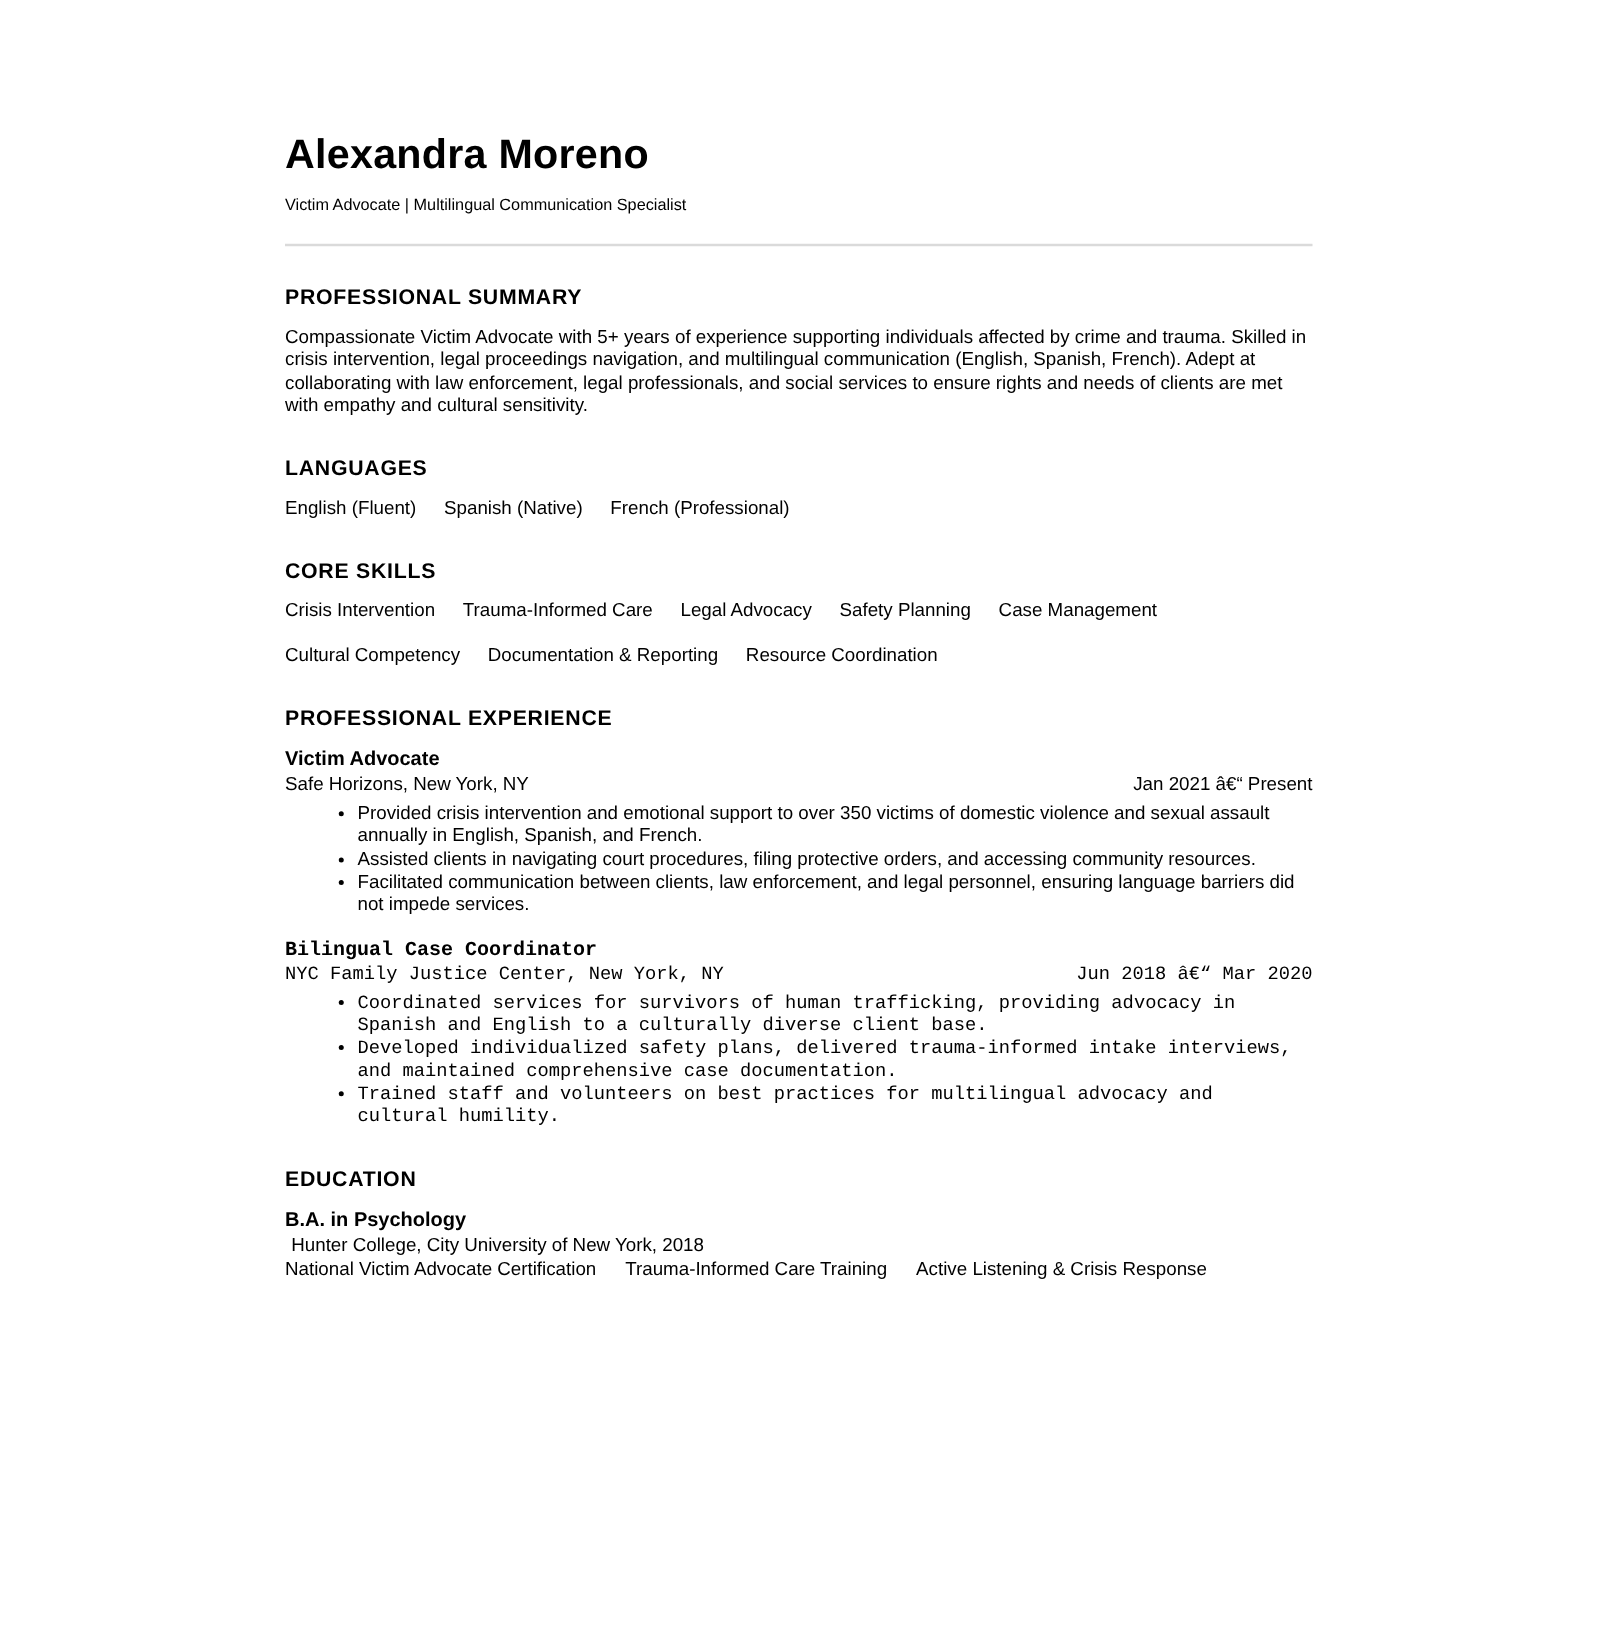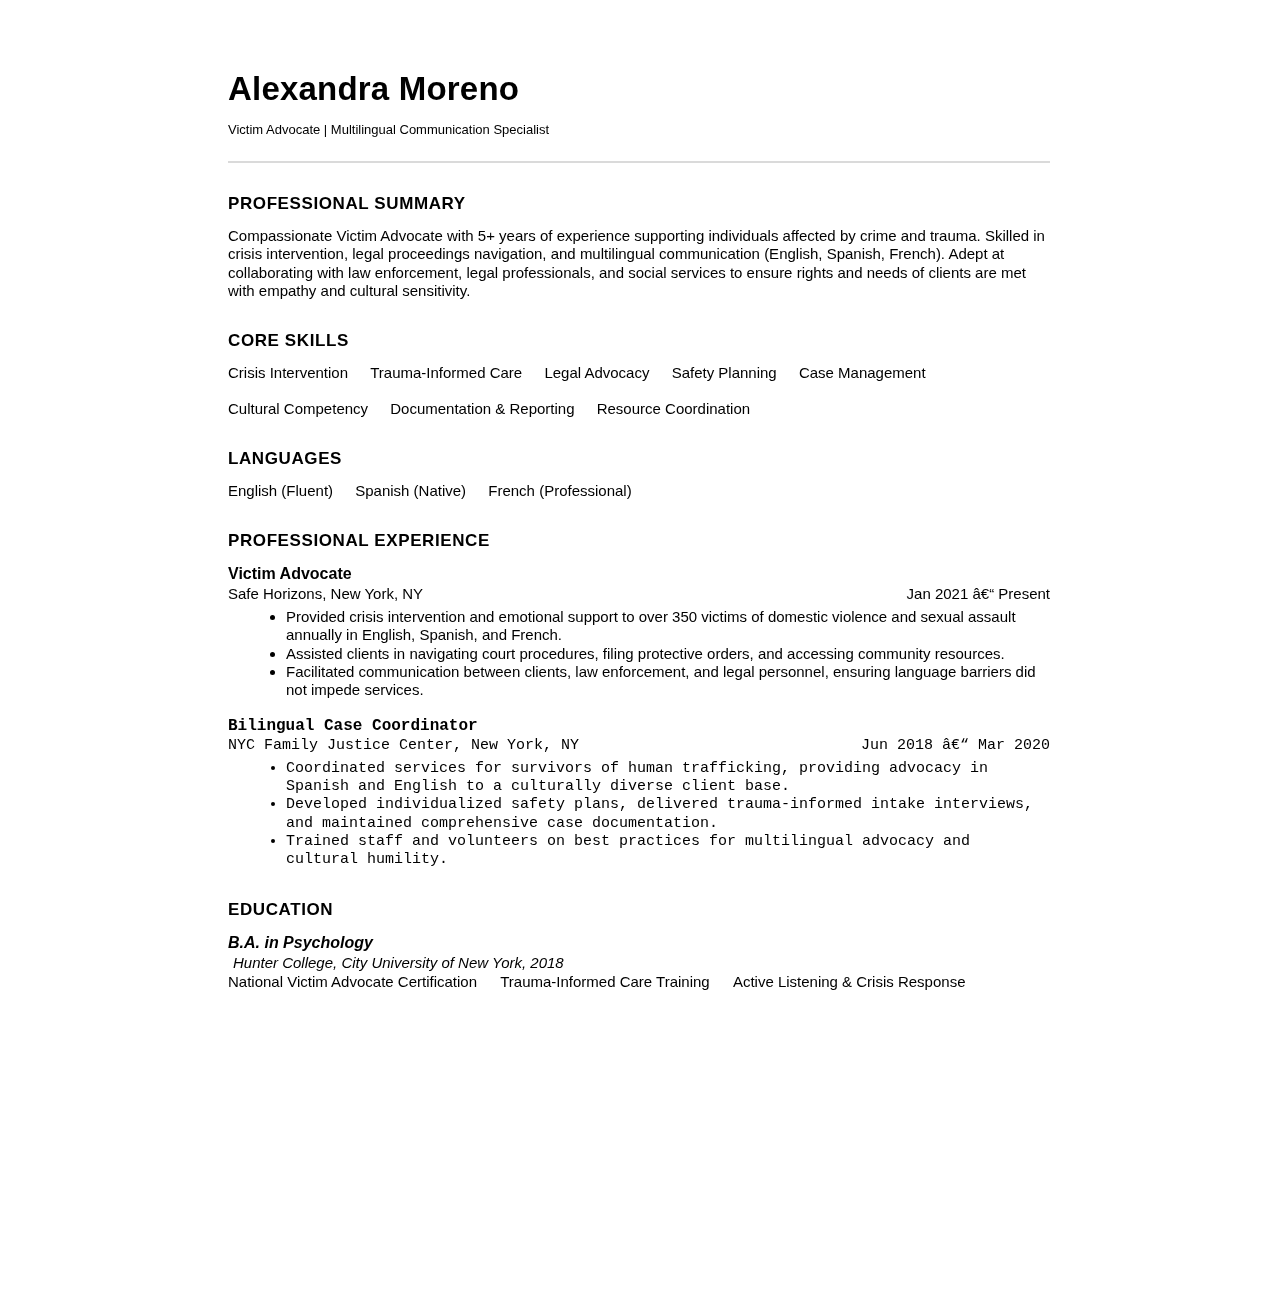--- a/index.html
+++ b/index.html
@@ -6,21 +6,21 @@
   html, body {
     margin: 0; padding: 0;
     background: #ffffff;
     width: 1278px; height: 1300px;
     font-family: "Liberation Sans", sans-serif;
     color: #000000;
   }
   .page {
     width: 822px;
     margin-left: 228px;
-    padding-top: 70px;
+    padding-top: 104px;
   }
   .name {
     font-size: 33px;
     font-weight: bold;
     line-height: 38px;
     margin: 0;
     letter-spacing: 0.2px;
   }
   .subtitle {
     font-size: 13px;
@@ -76,21 +76,21 @@
   ul.bullets {
     margin: 4px 0 0 0;
     padding-left: 58px;
   }
   ul.bullets li {
     font-size: 15px;
     line-height: 18.3px;
     margin: 0;
     padding: 0;
   }
-  .edu-block { margin-top: 10px; font-style: italic; }
+  .edu-block { margin-top: 10px; }
   .edu-degree {
     font-size: 16px;
     font-weight: bold;
     line-height: 20px;
     margin: 0;
   }
   .edu-school {
     font-size: 15px;
     line-height: 20px;
     margin: 0 0 0 5px;
@@ -105,41 +105,41 @@
   <div class="subtitle">Victim Advocate | Multilingual Communication Specialist</div>
 
   <hr class="header-divider">
 
   <div class="section">
     <div class="section-heading">PROFESSIONAL SUMMARY</div>
     <p class="body-text">Compassionate Victim Advocate with 5+ years of experience supporting individuals affected by crime and trauma. Skilled in crisis intervention, legal proceedings navigation, and multilingual communication (English, Spanish, French). Adept at collaborating with law enforcement, legal professionals, and social services to ensure rights and needs of clients are met with empathy and cultural sensitivity.</p>
   </div>
 
   <div class="section">
+    <div class="section-heading">LANGUAGES</div>
+    <div class="inline-row">
+      <span class="inline-item">English (Fluent)</span>
+      <span class="inline-item">Spanish (Native)</span>
+      <span class="inline-item">French (Professional)</span>
+    </div>
+  </div>
+
+  <div class="section">
     <div class="section-heading">CORE SKILLS</div>
     <div class="inline-row">
       <span class="inline-item">Crisis Intervention</span>
       <span class="inline-item">Trauma-Informed Care</span>
       <span class="inline-item">Legal Advocacy</span>
       <span class="inline-item">Safety Planning</span>
       <span class="inline-item">Case Management</span>
     </div>
     <div class="inline-row">
       <span class="inline-item">Cultural Competency</span>
       <span class="inline-item">Documentation &amp; Reporting</span>
       <span class="inline-item">Resource Coordination</span>
-    </div>
-  </div>
-
-  <div class="section">
-    <div class="section-heading">LANGUAGES</div>
-    <div class="inline-row">
-      <span class="inline-item">English (Fluent)</span>
-      <span class="inline-item">Spanish (Native)</span>
-      <span class="inline-item">French (Professional)</span>
     </div>
   </div>
 
   <div class="section">
     <div class="section-heading">PROFESSIONAL EXPERIENCE</div>
 
     <div class="job">
       <div class="job-title">Victim Advocate</div>
       <div class="company-line">
         <span>Safe Horizons, New York, NY</span>

